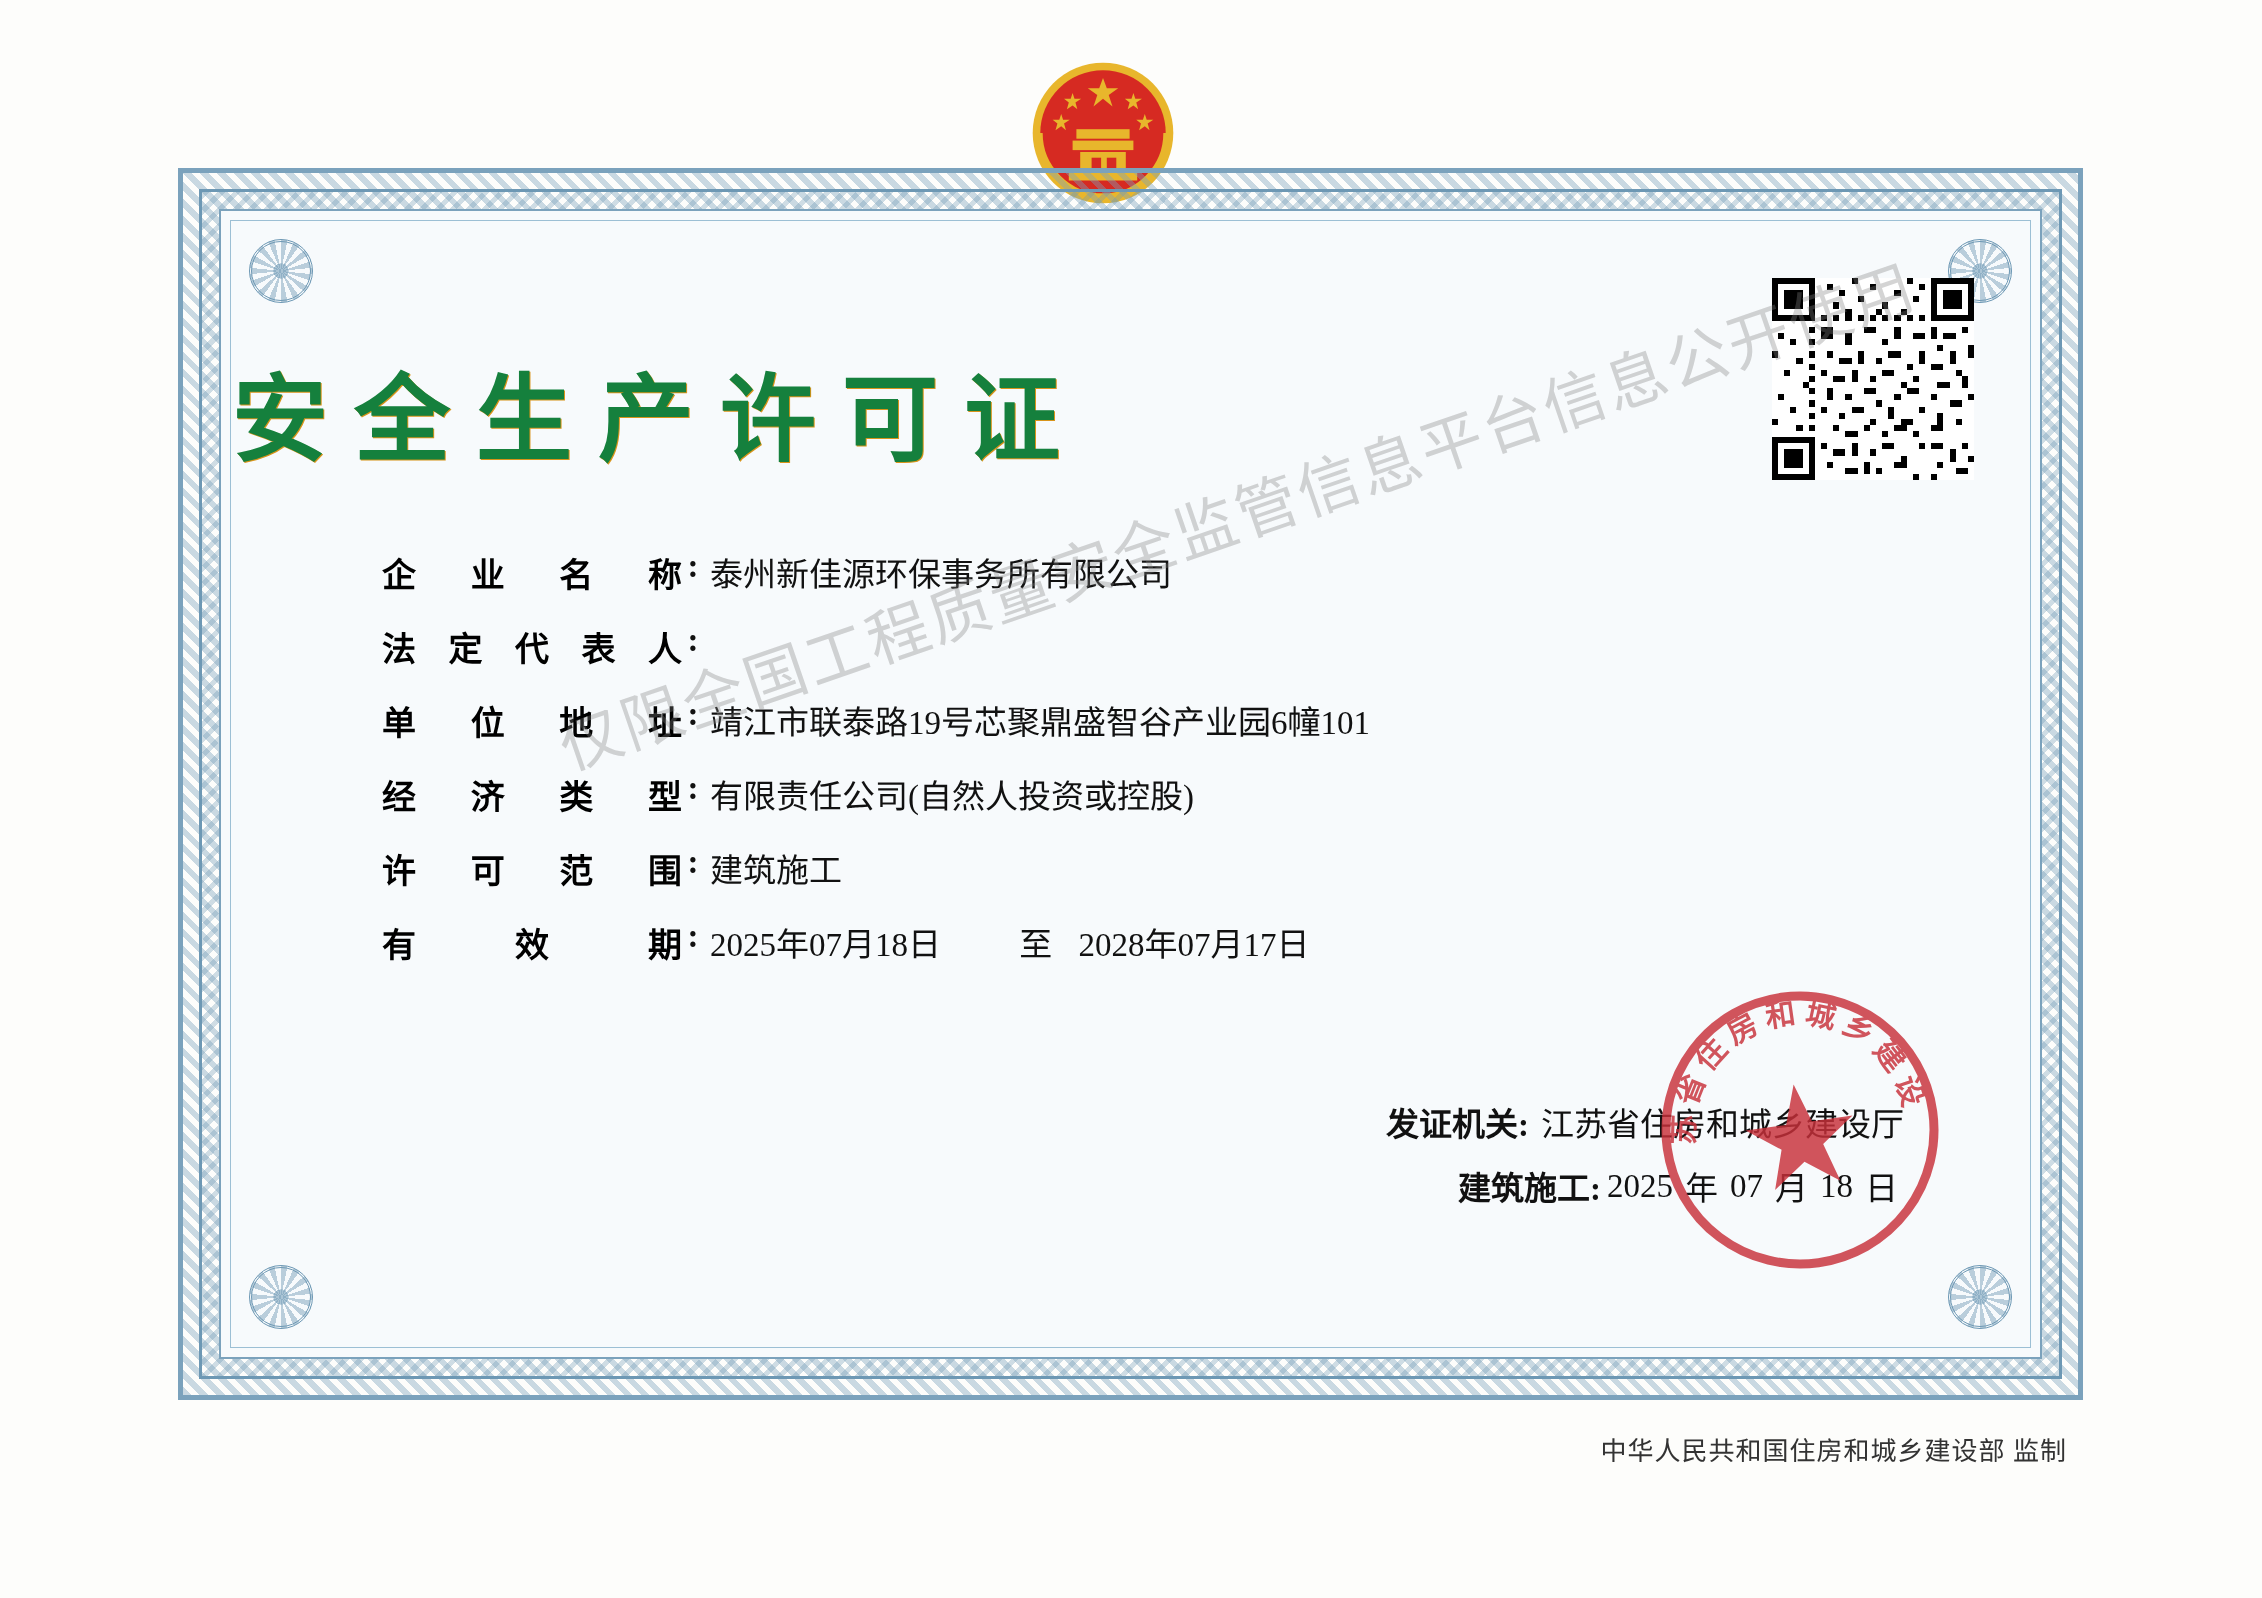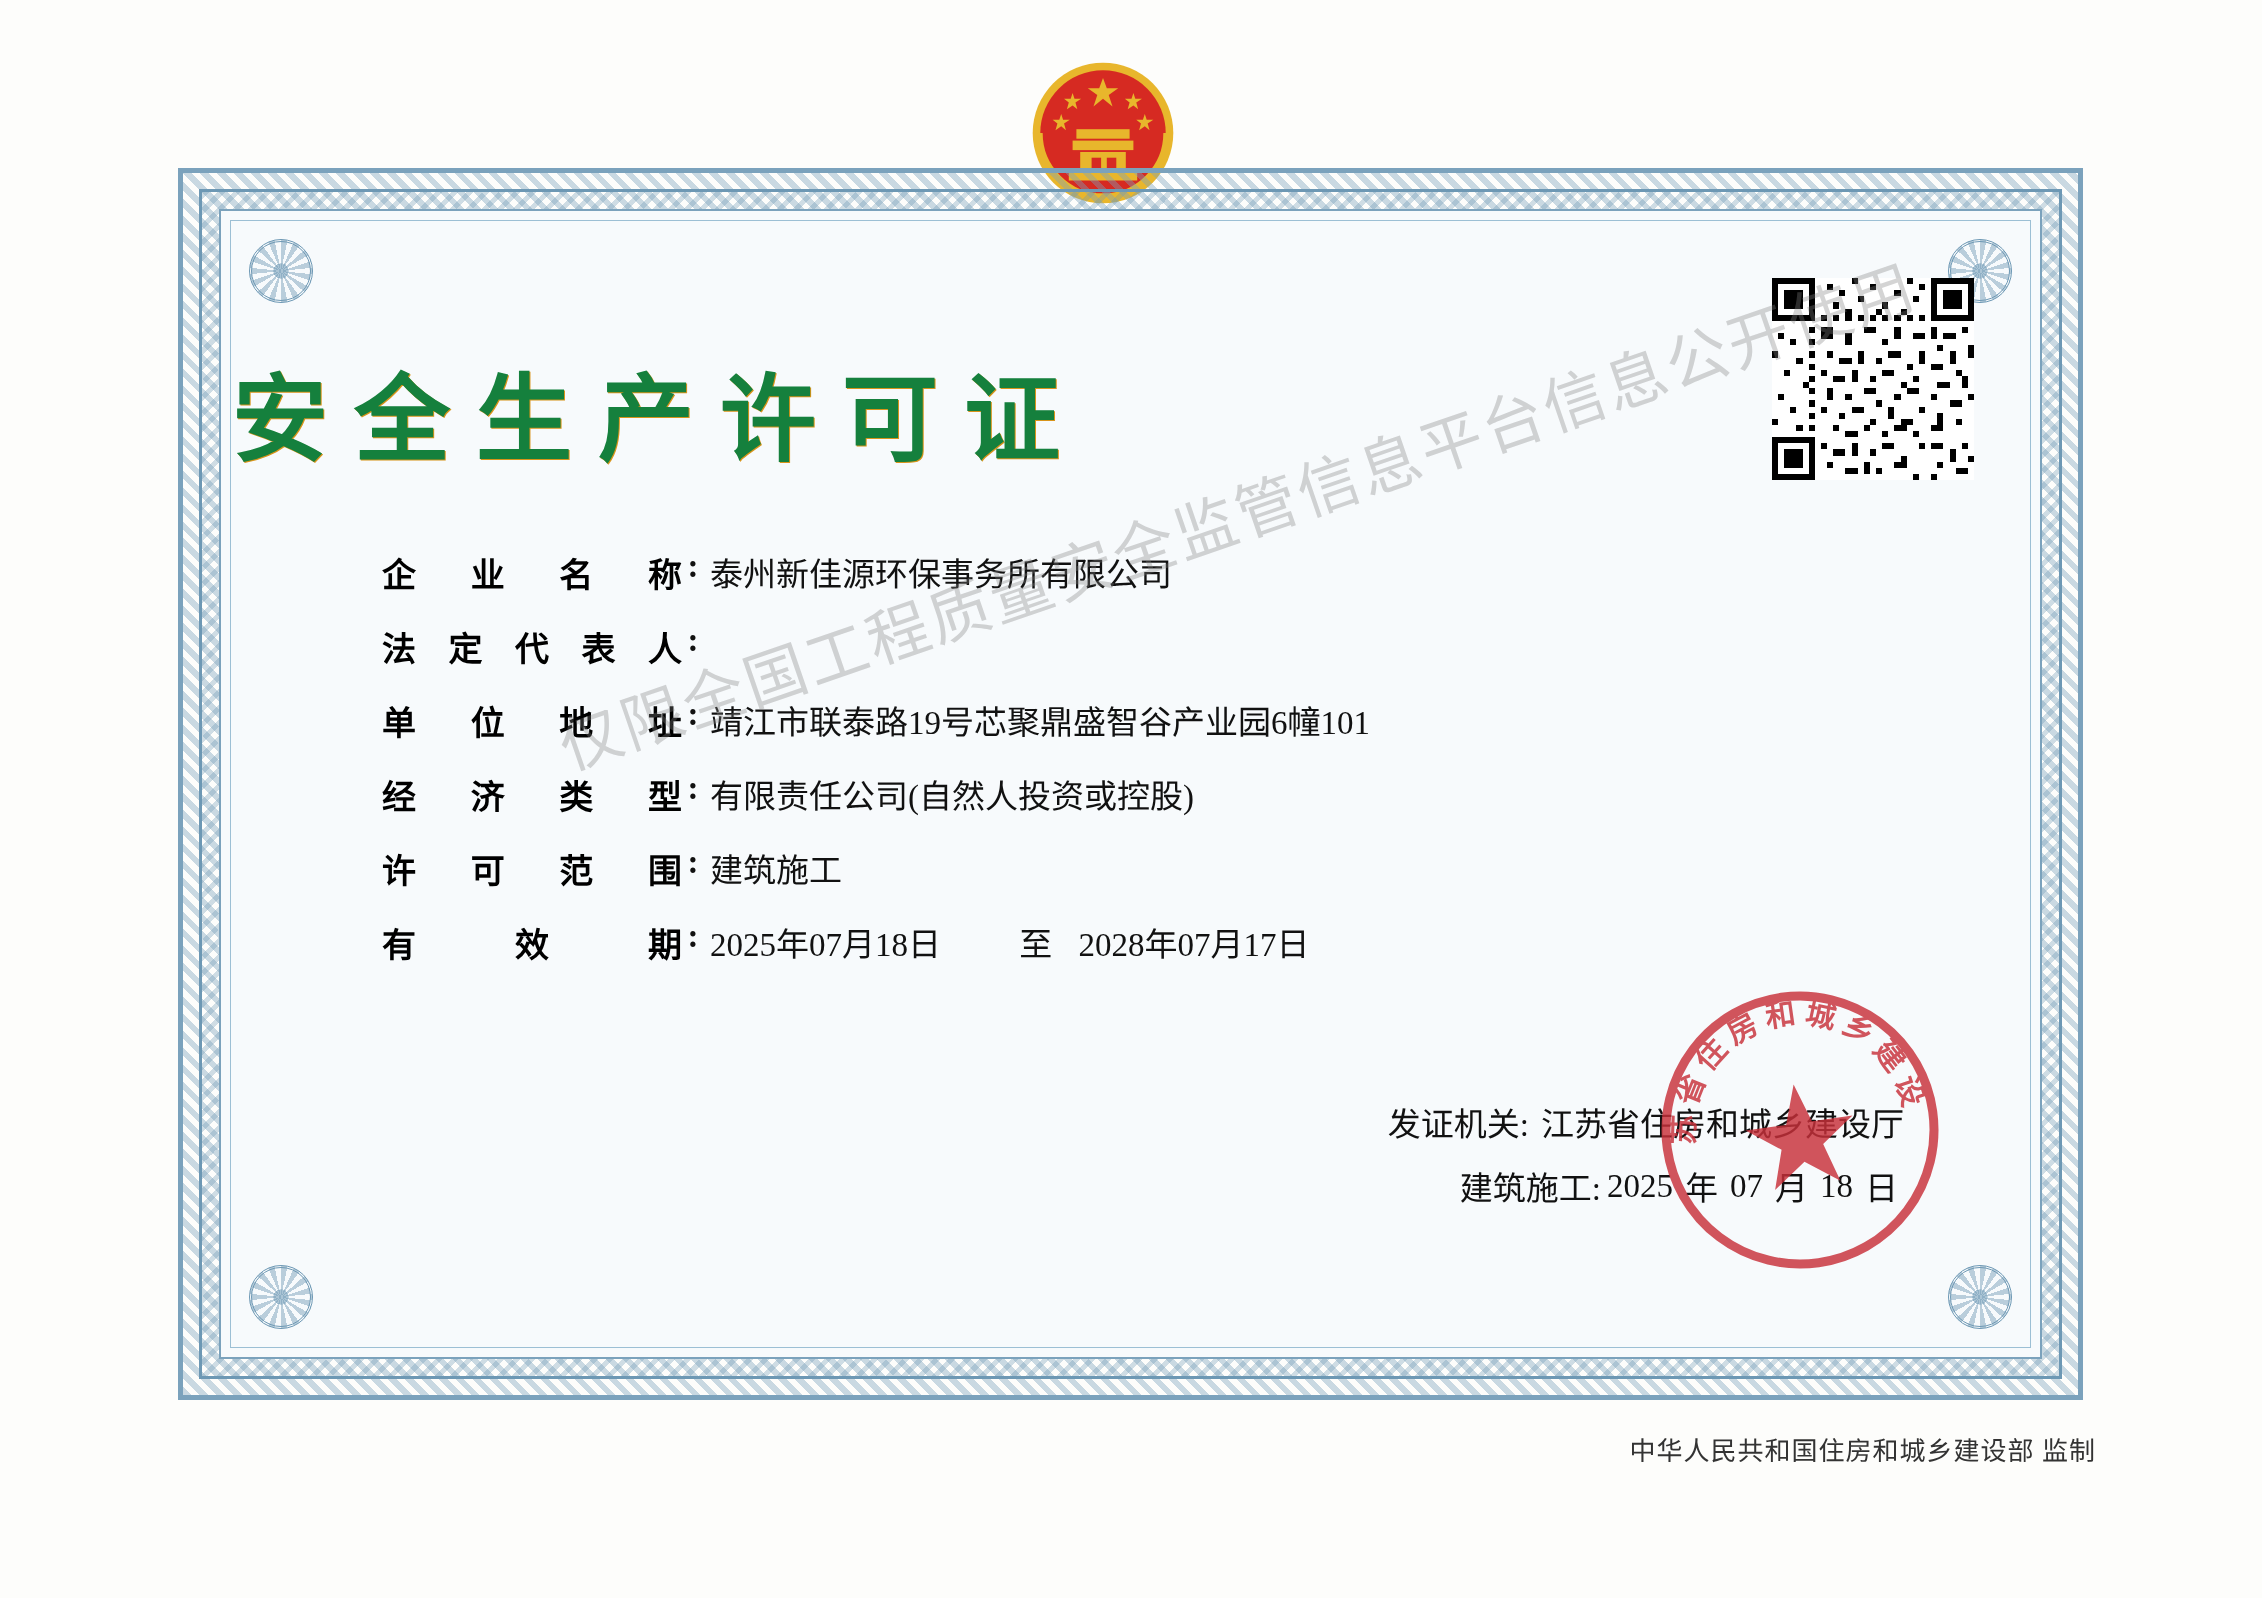--- a/index.html
+++ b/index.html
@@ -184,21 +184,21 @@
     font-size: 33px;
     color: #111;
   }
   .issue-line {
     height: 64px;
     display: flex;
     justify-content: flex-end;
     align-items: center;
     white-space: nowrap;
   }
-  .issue-line .k { font-weight: normal; margin-left: 42px; }
+  .issue-line .k { font-weight: bold; margin-left: 42px; }
   .issue-line .v { padding-left: 12px; }
   .date-line .seg { padding: 0 6px; }
 
   
   .seal {
     position: absolute;
     left: 1650px;
     top: 980px;
     width: 300px;
     height: 300px;
@@ -214,21 +214,21 @@
     transform-origin: left center;
     font-size: 62px;
     color: rgba(130,130,130,.34);
     white-space: nowrap;
     letter-spacing: 3px;
     pointer-events: none;
   }
 
   .footer-note {
     position: absolute;
-    right: 166px;
+    right: 195px;
     top: 1430px;
     font-size: 26px;
     color: #333;
     letter-spacing: 1px;
   }
 </style>
 </head>
 <body>
 
 <div id="certificate">

